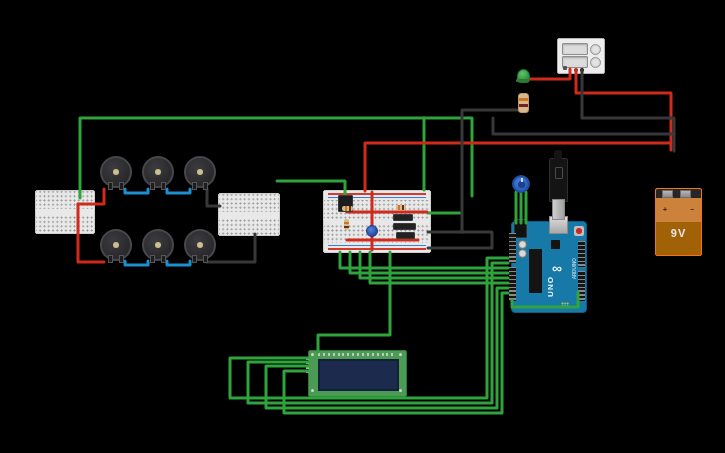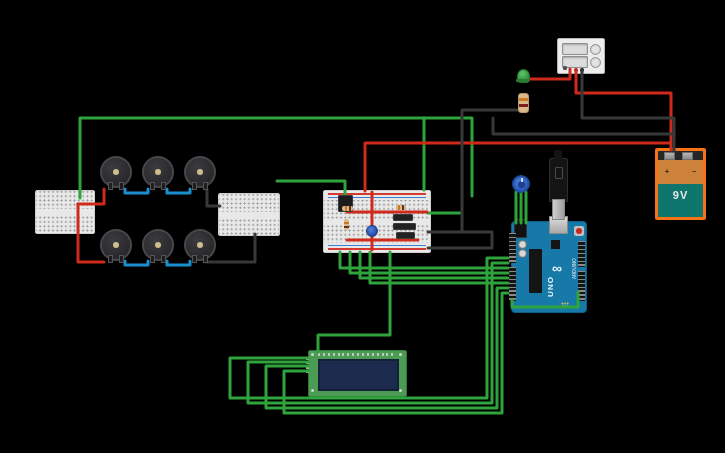--- a/index.html
+++ b/index.html
@@ -61,21 +61,21 @@
   #pot .notch{position:absolute;left:50%;top:1px;width:1.5px;height:4px;background:#cfd9f2;}
 
   
   #psu{background:#ededed;border:1px solid #b5b5b5;border-radius:2px;z-index:4;}
   .psu-disp{position:absolute;background:#dcdcdc;border:1px solid #8f8f8f;border-radius:1px;box-shadow:inset 0 1px 2px rgba(0,0,0,.25);}
   .psu-knob{position:absolute;border-radius:50%;background:radial-gradient(circle,#e3e3e3 40%,#bdbdbd);border:1px solid #8f8f8f;}
   .psu-term{position:absolute;width:4px;height:4px;border-radius:50%;}
   #psu .pwr{position:absolute;left:5px;bottom:3px;width:4px;height:4px;background:#555;border-radius:1px;}
 
   
-  #battery{z-index:4;background:#0f766e;border-radius:2px;border:3px solid #f97316;}
+  #battery{z-index:4;background:#a16207;border-radius:2px;border:1px solid #f97316;margin-top:40px;}
   #bat-top{position:absolute;left:0;top:0;right:0;height:9px;background:#262626;border-radius:2px 2px 0 0;}
   .bat-term{position:absolute;top:1px;width:9px;height:6px;background:linear-gradient(180deg,#b5b5b5,#8a8a8a);border:1px solid #6e6e6e;}
   #bat-band{position:absolute;left:0;right:0;top:9px;height:24px;background:#cd823c;}
   #bat-band .sign{position:absolute;top:8px;font-size:7px;color:#3a2410;font-weight:bold;}
   #bat-label{position:absolute;left:0;right:0;top:38px;text-align:center;color:#e8e8e8;font-weight:bold;font-size:11px;letter-spacing:1px;}
 
   
   #led{z-index:6;}
   #led .bulb{position:absolute;left:0;top:0;width:11px;height:12px;border-radius:50% 50% 30% 30%;background:radial-gradient(circle at 40% 30%,#5cc768,#2f8a3c 75%);border:1px solid #27742f;}
   #led .base{position:absolute;left:-1px;top:10px;width:13px;height:3px;background:#2c7a36;border-radius:1px;}

